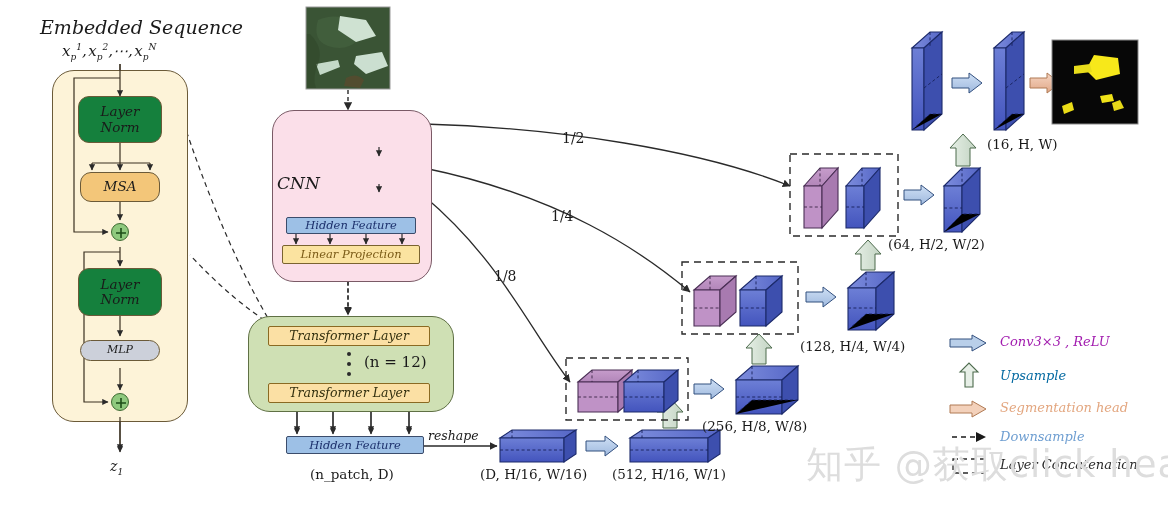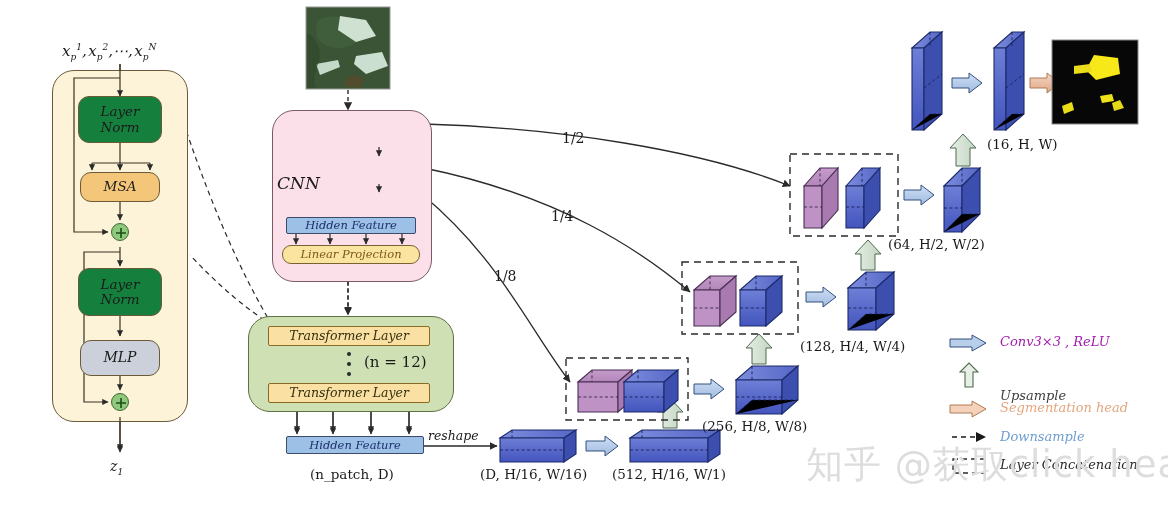--- a/index.html
+++ b/index.html
@@ -16,21 +16,21 @@
   .trpanel{background:#cfe0b4;border-color:#5f7044;}
   
   .node{position:absolute;box-sizing:border-box;border:1.2px solid #6b5a38;border-radius:11px;
         display:flex;align-items:center;justify-content:center;text-align:center;
         font-style:italic;line-height:1.12;}
   .n-ln{background:#15803d;}
   .n-msa{background:#f2c濃;}
   .n-msa{background:#f3c679;}
   .n-mlp{background:#ccd0da;}
   .n-hidden{background:#9dc0e6;border:1.2px solid #3b4c6b;border-radius:2px;color:#1b2f6b;}
-  .n-linproj{background:#fbe3a0;border:1.2px solid #7a6330;border-radius:9px;color:#7a5a16;}
+  .n-linproj{background:#fbe3a0;border:1.2px solid #7a6330;border-radius:2px;color:#7a5a16;}
   .n-trlayer{background:#fbe0a4;border:1.2px solid #8a6a22;border-radius:2px;color:#33300f;}
   .plus{position:absolute;border-radius:50%;background:#8fc97e;border:1.2px solid #3f6b33;
         box-sizing:border-box;}
   .dot{position:absolute;border-radius:50%;background:#2a2a2a;}
   .watermark{position:absolute;color:#d8d8d8;white-space:nowrap;
              font-family:"DejaVu Sans","Liberation Sans",sans-serif;pointer-events:none;}
   .wm-big{font-size:37px;letter-spacing:1px;color:#dddddd;}
   .wm-small{font-size:15px;color:#dcdcdc;}
   .legend-txt{position:absolute;font-style:italic;white-space:nowrap;}
 </style>
@@ -315,20 +315,21 @@
     <path d="M371,412 L371,432" marker-end="url(#ahs)"></path>
     <path d="M409,412 L409,432" marker-end="url(#ahs)"></path>
     <path d="M379,147 L379,156" marker-end="url(#ahs)"></path>
     <path d="M379,184 L379,192" marker-end="url(#ahs)"></path>
   </g>
   <path d="M348,282 L348,314" stroke="#2a2a2a" stroke-width="1.3" stroke-dasharray="4,3" marker-end="url(#ah)" fill="none"></path>
 </svg>
 
 <div style="position:absolute;inset:0;z-index:3;">
 
+  <div class="lbl" style="left:40px;top:18px;font-size:19px;">Embedded Sequence</div>
   <div class="math" style="left:62px;top:42px;font-size:15px;font-style:italic;">
     x<sub style="font-size:9px">p</sub><sup style="font-size:9px">1</sup>, x<sub style="font-size:9px">p</sub><sup style="font-size:9px">2</sup>,⋯, x<sub style="font-size:9px">p</sub><sup style="font-size:9px">N</sup>
   </div>
 
   <div class="node n-ln" style="left:78px;top:96px;width:84px;height:47px;font-size:13.5px;flex-direction:column;">
     <span>Layer</span>
     <span>Norm</span>
   </div>
 
   <div class="node n-msa" style="left:80px;top:172px;width:80px;height:30px;font-size:13.5px;">
@@ -339,21 +340,21 @@
     <svg width="18" height="18" viewBox="0 0 18 18">
         <path d="M9,4 L9,14 M4,9 L14,9" stroke="#1d4d18" stroke-width="1.6"></path>
       </svg>
   </div>
 
   <div class="node n-ln" style="left:78px;top:268px;width:84px;height:48px;font-size:13.5px;flex-direction:column;">
     <span>Layer</span>
     <span>Norm</span>
   </div>
 
-  <div class="node n-mlp" style="left:80px;top:340px;width:80px;height:36px;font-size:14px;">
+  <div class="node n-mlp" style="left:80px;top:340px;width:80px;height:21px;font-size:11px;">
     <span>MLP</span>
   </div>
 
   <div class="plus" style="left:111px;top:393px;width:18px;height:18px;">
     <svg width="18" height="18" viewBox="0 0 18 18">
         <path d="M9,4 L9,14 M4,9 L14,9" stroke="#1d4d18" stroke-width="1.6"></path>
       </svg>
   </div>
 
   <div class="math" style="left:110px;top:458px;font-size:14px;font-style:italic;">z<sub style="font-size:9px">1</sub></div>
@@ -399,21 +400,21 @@
   <div class="abs" style="left:948px;top:330px;width:215px;height:150px;">
 
     <svg class="abs" style="left:0;top:4px;" width="42" height="18" viewBox="0 0 42 18">
       <path d="M2,5 L24,5 L24,1 L38,9 L24,17 L24,13 L2,13 z" fill="#b9cfe9" stroke="#33507f" stroke-width="1"></path>
     </svg>
     <div class="legend-txt" style="left:52px;top:4px;font-size:13px;color:#a21caf;">Conv3×3 , ReLU</div>
 
     <svg class="abs" style="left:10px;top:32px;" width="22" height="26" viewBox="0 0 22 26">
       <path d="M7,25 L7,10 L2,10 L11,1 L20,10 L15,10 L15,25 z" fill="#e7efe7" stroke="#4d6b4d" stroke-width="1.1"></path>
     </svg>
-    <div class="legend-txt" style="left:52px;top:38px;font-size:13px;color:#404040;margin-top:20px;">Upsample</div>
+    <div class="legend-txt" style="left:52px;top:38px;font-size:13px;color:#0369a1;">Upsample</div>
 
     <svg class="abs" style="left:0;top:70px;" width="42" height="18" viewBox="0 0 42 18">
       <path d="M2,5 L24,5 L24,1 L38,9 L24,17 L24,13 L2,13 z" fill="#f3d1bb" stroke="#b07a54" stroke-width="1"></path>
     </svg>
     <div class="legend-txt" style="left:52px;top:70px;font-size:13px;color:#e3a67f;">Segmentation head</div>
 
     <svg class="abs" style="left:2px;top:100px;" width="42" height="14" viewBox="0 0 42 14">
       <path d="M2,7 L26,7" stroke="#1a1a1a" stroke-width="1.5" stroke-dasharray="5,4"></path>
       <path d="M26,2 L36,7 L26,12 z" fill="#1a1a1a"></path>
     </svg>

